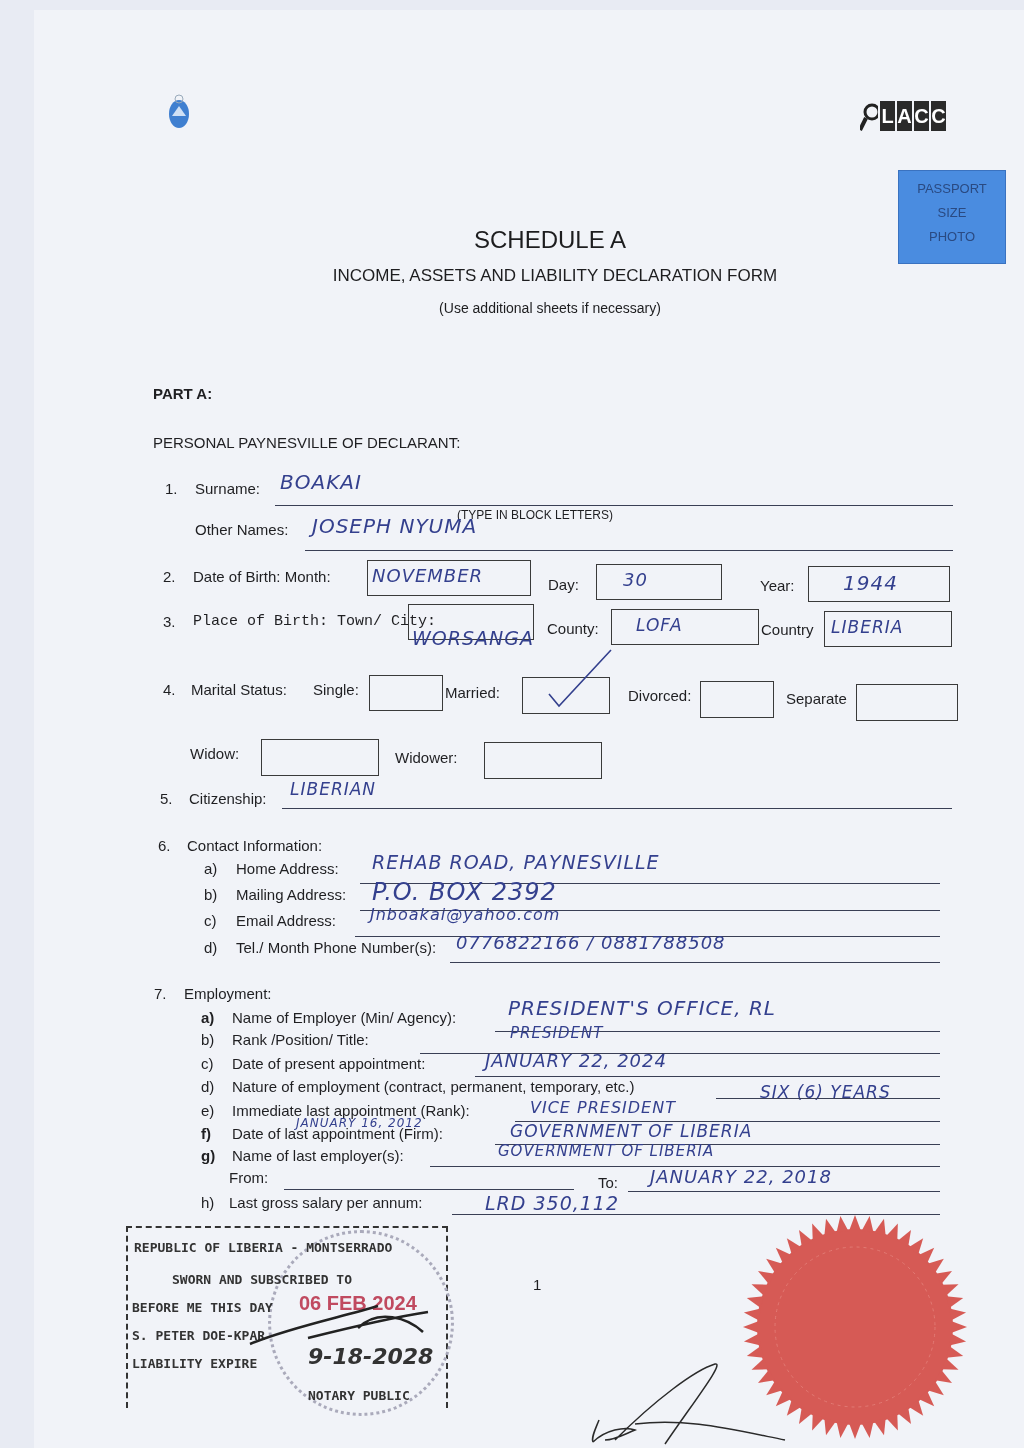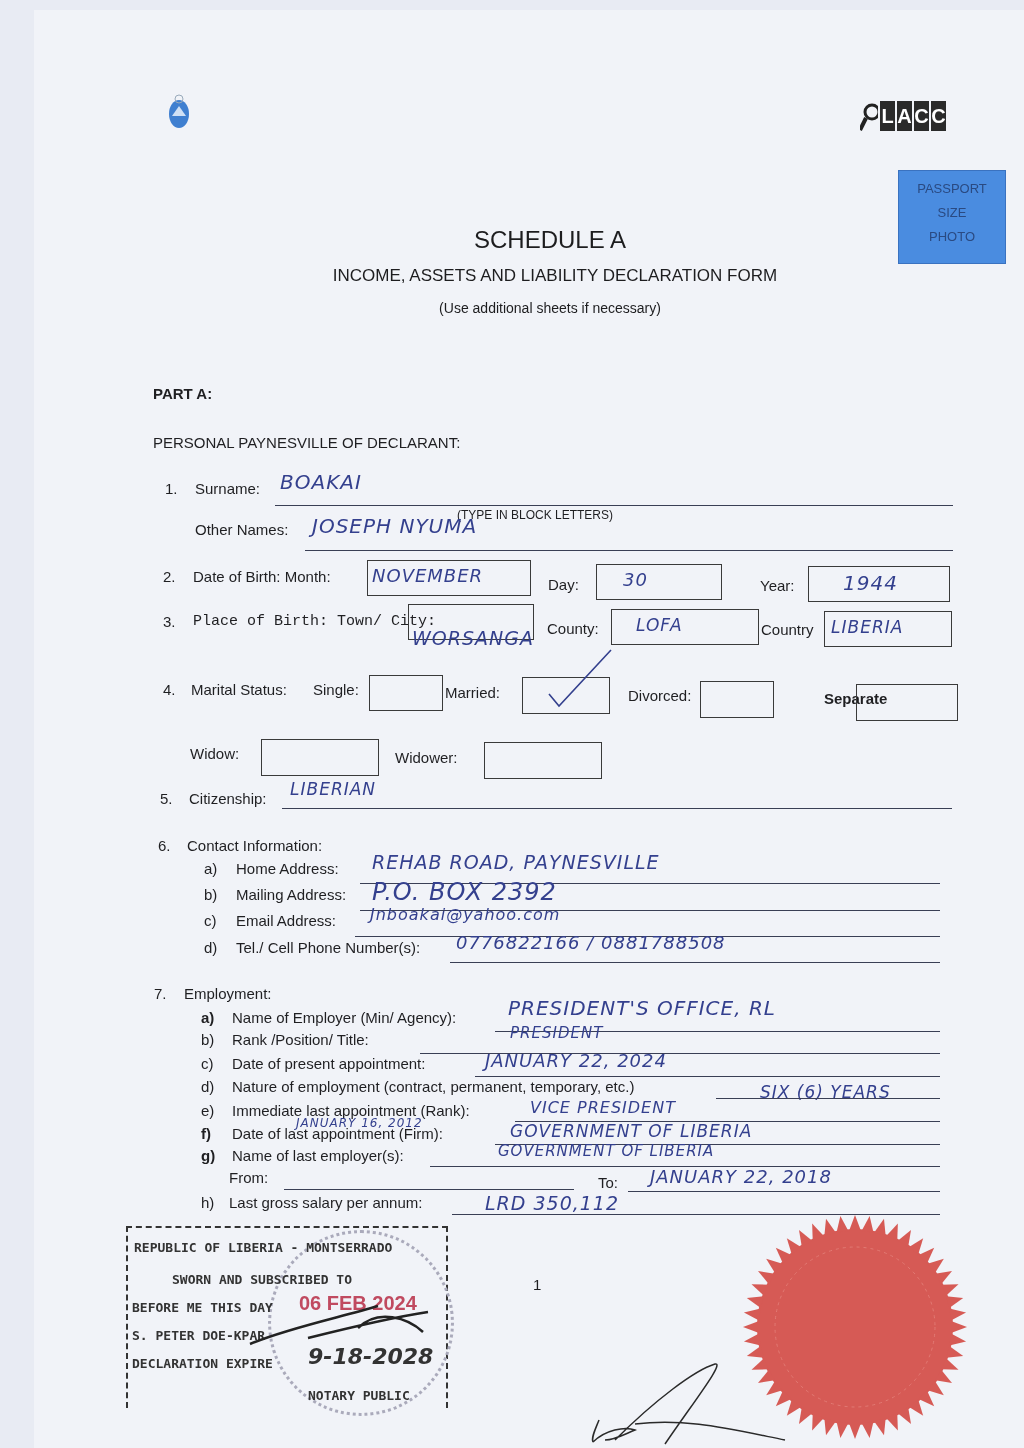--- a/index.html
+++ b/index.html
@@ -100,21 +100,21 @@
 <div class="abs label" style="left:313px;top:681px;">Single:</div>
 <div class="box" style="left:369px;top:675px;width:72px;height:34px;"></div>
 <div class="abs label" style="left:445px;top:684px;">Married:</div>
 <div class="box" style="left:522px;top:677px;width:86px;height:35px;">
   <svg class="abs" style="left:22px;top:-30px;" width="70" height="62" viewBox="0 0 70 62">
       <path d="M4 46 L14 58 L66 2" fill="none" stroke="#34408e" stroke-width="1.6"></path>
     </svg>
 </div>
 <div class="abs label" style="left:628px;top:687px;">Divorced:</div>
 <div class="box" style="left:700px;top:681px;width:72px;height:35px;"></div>
-<div class="abs label" style="left:824px;top:690px;font-weight:bold;">Separate</div>
+<div class="abs label" style="left:786px;top:690px;">Separate</div>
 <div class="box" style="left:856px;top:684px;width:100px;height:35px;"></div>
 <div class="abs label" style="left:190px;top:745px;">Widow:</div>
 <div class="box" style="left:261px;top:739px;width:116px;height:35px;"></div>
 <div class="abs label" style="left:395px;top:749px;">Widower:</div>
 <div class="box" style="left:484px;top:742px;width:116px;height:35px;"></div>
 
 <div class="abs label" style="left:160px;top:790px;">5.</div>
 <div class="abs label" style="left:189px;top:790px;">Citizenship:</div>
 <div class="abs hand" style="left:290px;top:779px;font-size:17px;">LIBERIAN</div>
 <div class="line" style="left:282px;top:808px;width:670px;"></div>
@@ -131,21 +131,21 @@
 <div class="abs label" style="left:236px;top:886px;">Mailing Address:</div>
 <div class="abs hand" style="left:372px;top:878px;font-size:24px;">P.O. BOX 2392</div>
 <div class="line" style="left:360px;top:910px;width:580px;"></div>
 
 <div class="abs label" style="left:204px;top:912px;">c)</div>
 <div class="abs label" style="left:236px;top:912px;">Email Address:</div>
 <div class="abs hand" style="left:370px;top:905px;font-size:16px;">Jnboakai@yahoo.com</div>
 <div class="line" style="left:355px;top:936px;width:585px;"></div>
 
 <div class="abs label" style="left:204px;top:939px;">d)</div>
-<div class="abs label" style="left:236px;top:939px;">Tel./ Cell Phone Number(s):</div>
+<div class="abs label" style="left:236px;top:939px;">Tel./ Month Phone Number(s):</div>
 <div class="abs hand" style="left:456px;top:932px;font-size:18px;">0776822166 / 0881788508</div>
 <div class="line" style="left:450px;top:962px;width:490px;"></div>
 
 <div class="abs label" style="left:154px;top:985px;">7.</div>
 <div class="abs label" style="left:184px;top:985px;">Employment:</div>
 
 <div class="abs label" style="left:201px;top:1009px;font-weight:bold;">a)</div>
 <div class="abs label" style="left:232px;top:1009px;">Name of Employer (Min/ Agency):</div>
 <div class="abs hand" style="left:508px;top:996px;font-size:20px;">PRESIDENT'S OFFICE, RL</div>
 <div class="line" style="left:495px;top:1031px;width:445px;"></div>
@@ -192,21 +192,21 @@
 <div class="abs hand" style="left:485px;top:1192px;font-size:19px;">LRD 350,112</div>
 <div class="line" style="left:452px;top:1214px;width:488px;"></div>
 
 <div class="abs stamp" style="left:126px;top:1226px;width:318px;height:180px;border-bottom:none;">
   <div class="abs" style="left:140px;top:2px;width:180px;height:180px;border-radius:50%;border:3px dotted #aab;"></div>
   <div class="stamp-text" style="left:6px;top:12px;">REPUBLIC OF LIBERIA - MONTSERRADO</div>
   <div class="stamp-text" style="left:44px;top:44px;">SWORN AND SUBSCRIBED TO</div>
   <div class="stamp-text" style="left:4px;top:72px;">BEFORE ME THIS DAY</div>
   <div class="stamp-text red-date" style="left:171px;top:64px;">06 FEB 2024</div>
   <div class="stamp-text" style="left:4px;top:100px;">S. PETER DOE-KPAR</div>
-  <div class="stamp-text" style="left:4px;top:128px;">DECLARATION EXPIRE</div>
+  <div class="stamp-text" style="left:4px;top:128px;">LIABILITY EXPIRE</div>
   <div class="stamp-text" style="left:180px;top:116px;font-size:22px;font-family:'DejaVu Sans',sans-serif;font-style:italic;">9-18-2028</div>
   <div class="stamp-text" style="left:180px;top:160px;">NOTARY PUBLIC</div>
   <svg class="abs" style="left:120px;top:70px;" width="190" height="50" viewBox="0 0 190 50">
       <path d="M2 46 C40 30 90 20 130 8 M60 40 C100 30 140 20 180 14 M110 30 C130 10 160 20 175 34" fill="none" stroke="#222" stroke-width="2.5"></path>
     </svg>
 </div>
 
 <div class="abs label" style="left:533px;top:1276px;">1</div>
 
 <div class="abs" style="left:740px;top:1212px;width:230px;height:230px;">

